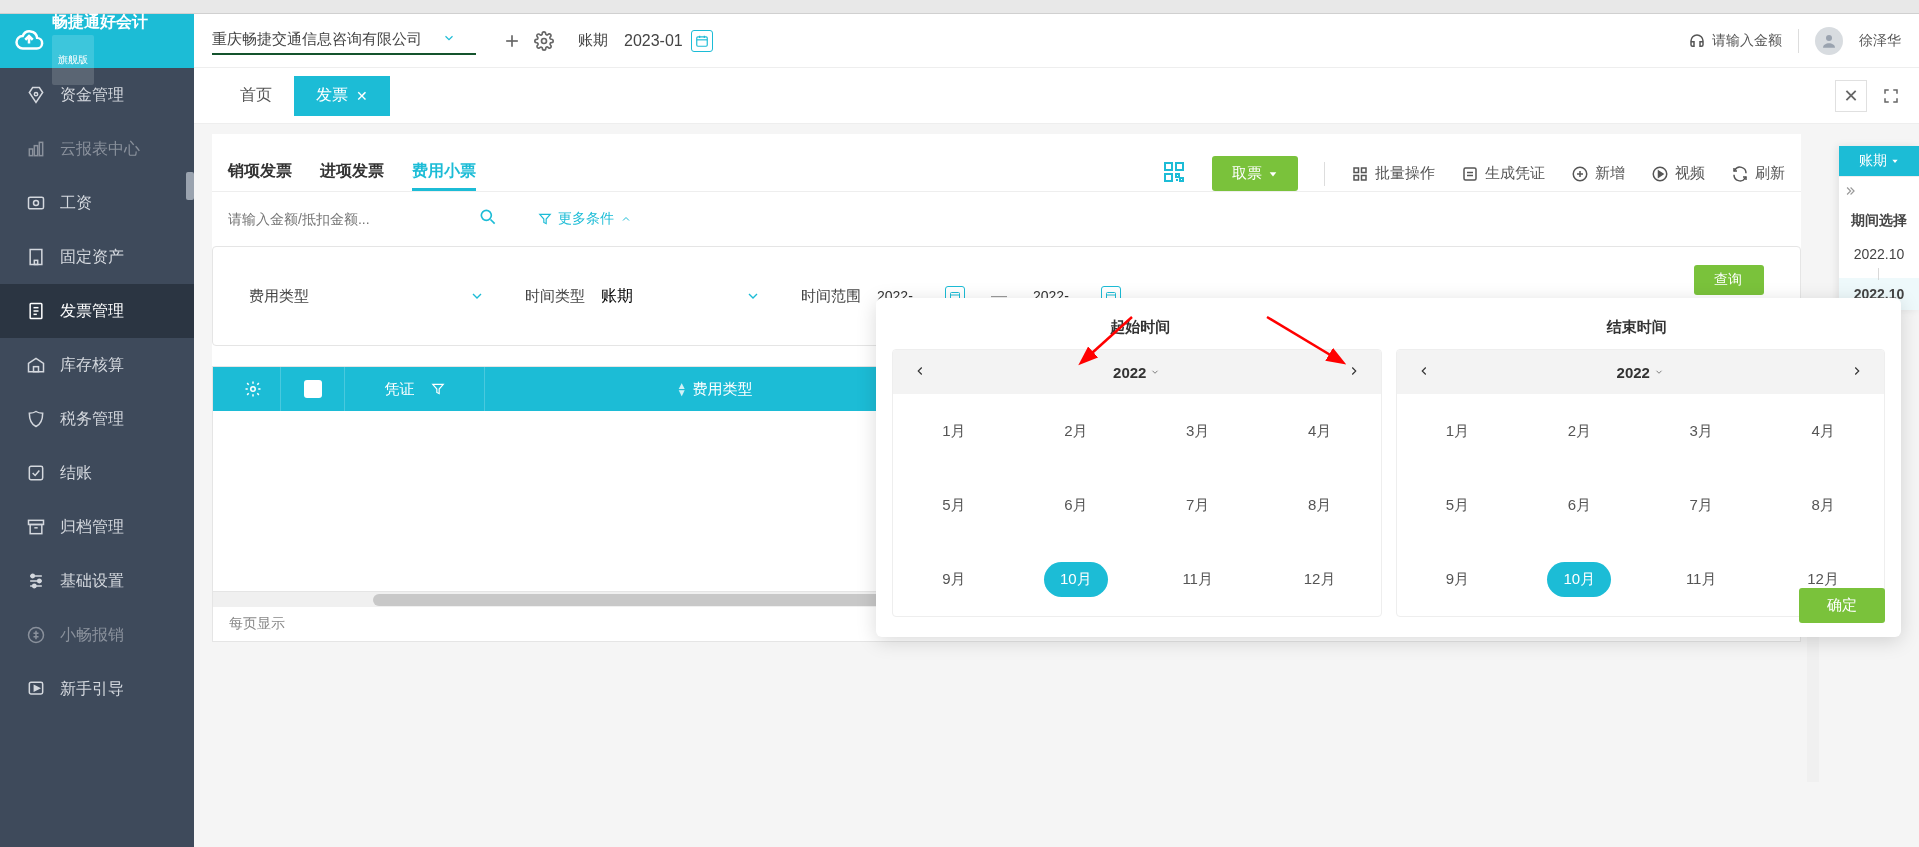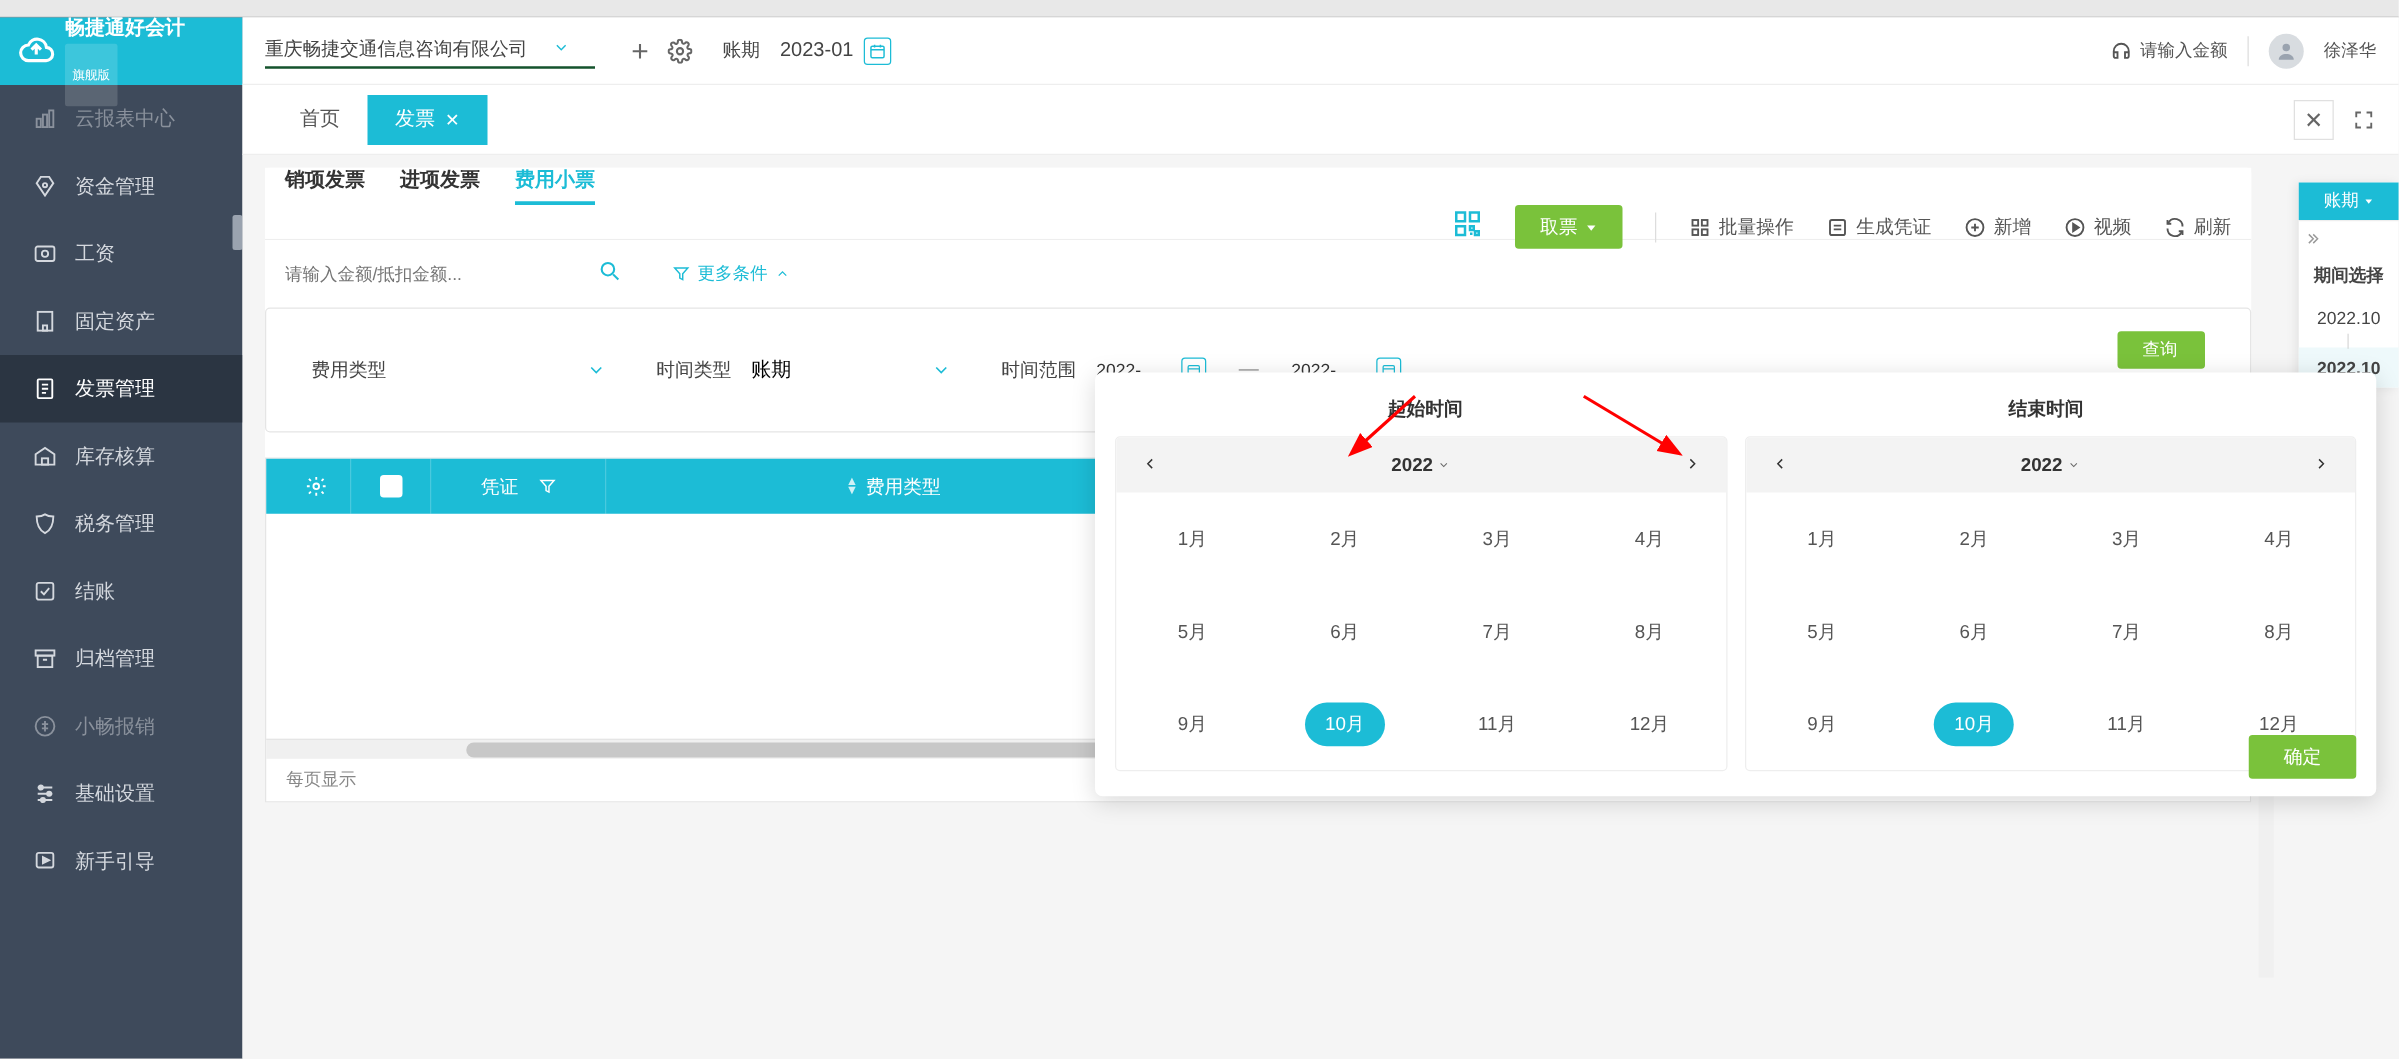--- a/index.html
+++ b/index.html
@@ -46,21 +46,21 @@
     .page-tab.active { background: #1cbcd6; color: #fff; }
     .page-tab .close-x { font-size: 14px; color: #fff; }
     .page-tabs-right { margin-left: auto; display: flex; align-items: center; margin-right: 12px; gap: 8px;}
     .close-box { width: 32px; height: 32px; border: 1px solid #e0e0e0; display:flex;align-items:center;justify-content:center; font-size:18px; color:#666; cursor:pointer;}
     .fullscreen-box { width: 32px; height: 32px; display:flex;align-items:center;justify-content:center; cursor:pointer;}
 
     
     .content { position: absolute; left: 194px; top: 124px; right: 0; bottom: 0; background: #f5f5f5; padding: 10px 18px 0 18px; }
     
     
-    .sub-row { display: flex; align-items: flex-start; height: 58px; background:#fff; padding: 0 16px; border-bottom:1px solid #eee; border-radius:4px 4px 0 0;flex-direction:column;}
+    .sub-row { display: flex; align-items: flex-end; height: 58px; background:#fff; padding: 0 16px; border-bottom:1px solid #eee; border-radius:4px 4px 0 0;}
     .sub-tabs { display: flex; gap: 28px; }
     .sub-tab { font-size: 16px; color: #333; font-weight: 600; padding-bottom: 6px; cursor: pointer; border-bottom: 3px solid transparent;}
     .sub-tab.active { color: #1cbcd6; border-bottom: 3px solid #1cbcd6; }
     .actions { margin-left: auto; display: flex; align-items: center; gap: 26px; }
     .qr-icon { color: #1cbcd6; cursor:pointer;}
     .btn-primary { background: #7ac23b; color: #fff; padding: 8px 20px; border-radius: 3px; font-size: 15px; display:flex;align-items:center;gap:6px; cursor:pointer;}
     .divider-action { width:1px; height:24px; background:#ddd;}
     .action-link { display:flex; align-items:center; gap:6px; font-size:15px; color:#555; cursor:pointer;}
     .action-link .ic { width:18px; height:18px; }
 
@@ -148,34 +148,34 @@
     <svg class="logo-icon" viewBox="0 0 24 24" fill="none" stroke="#fff" stroke-width="2">
         <path d="M7 18a5 5 0 0 1 0-10 6 6 0 0 1 11.5 1.5A4 4 0 0 1 18 18H7z"></path>
         <path d="M12 8v6m-3-3 3-3 3 3"></path>
       </svg>
     <div class="logo-text-wrap">
       <span class="logo-title">畅捷通好会计</span>
       <span class="logo-sub">旗舰版</span>
     </div>
   </div>
   <div id="nav-list">
+      <div class="nav-item">
+        <span class="nav-icon"><svg viewBox="0 0 24 24" fill="none" stroke="currentColor" stroke-width="1.8" width="20" height="20">
+            <path d="M8 3h8l4 6-8 12L4 9z"></path>
+            <circle cx="12" cy="11" r="2"></circle>
+          </svg></span>
+        <span>资金管理</span>
+      </div>
       <div class="nav-item dimmed">
         <span class="nav-icon"><svg viewBox="0 0 24 24" fill="none" stroke="currentColor" stroke-width="1.8" width="20" height="20">
             <rect x="4" y="12" width="4" height="8"></rect>
             <rect x="10" y="8" width="4" height="12"></rect>
             <rect x="16" y="4" width="4" height="16"></rect>
           </svg></span>
         <span>云报表中心</span>
-      </div>
-      <div class="nav-item">
-        <span class="nav-icon"><svg viewBox="0 0 24 24" fill="none" stroke="currentColor" stroke-width="1.8" width="20" height="20">
-            <path d="M8 3h8l4 6-8 12L4 9z"></path>
-            <circle cx="12" cy="11" r="2"></circle>
-          </svg></span>
-        <span>资金管理</span>
       </div>
       <div class="nav-item">
         <span class="nav-icon"><svg viewBox="0 0 24 24" fill="none" stroke="currentColor" stroke-width="1.8" width="20" height="20">
             <rect x="3" y="5" width="18" height="14" rx="2"></rect>
             <circle cx="12" cy="12" r="3"></circle>
           </svg></span>
         <span>工资</span>
       </div>
       <div class="nav-item">
         <span class="nav-icon"><svg viewBox="0 0 24 24" fill="none" stroke="currentColor" stroke-width="1.8" width="20" height="20">
@@ -218,37 +218,37 @@
         <span>结账</span>
       </div>
       <div class="nav-item">
         <span class="nav-icon"><svg viewBox="0 0 24 24" fill="none" stroke="currentColor" stroke-width="1.8" width="20" height="20">
             <rect x="3" y="4" width="18" height="5"></rect>
             <rect x="5" y="9" width="14" height="11"></rect>
             <line x1="10" y1="13" x2="14" y2="13"></line>
           </svg></span>
         <span>归档管理</span>
       </div>
-      <div class="nav-item dimmed">
-        <span class="nav-icon"><svg viewBox="0 0 24 24" fill="none" stroke="currentColor" stroke-width="1.8" width="20" height="20">
-            <circle cx="12" cy="12" r="9"></circle>
-            <path d="M12 7v10M9 10h6M9 14h6"></path>
-          </svg></span>
-        <span>小畅报销</span>
-      </div>
       <div class="nav-item">
         <span class="nav-icon"><svg viewBox="0 0 24 24" fill="none" stroke="currentColor" stroke-width="1.8" width="20" height="20">
             <line x1="5" y1="6" x2="19" y2="6"></line>
             <line x1="5" y1="12" x2="19" y2="12"></line>
             <line x1="5" y1="18" x2="19" y2="18"></line>
             <circle cx="8" cy="6" r="2" fill="currentColor"></circle>
             <circle cx="16" cy="12" r="2" fill="currentColor"></circle>
             <circle cx="10" cy="18" r="2" fill="currentColor"></circle>
           </svg></span>
         <span>基础设置</span>
+      </div>
+      <div class="nav-item dimmed">
+        <span class="nav-icon"><svg viewBox="0 0 24 24" fill="none" stroke="currentColor" stroke-width="1.8" width="20" height="20">
+            <circle cx="12" cy="12" r="9"></circle>
+            <path d="M12 7v10M9 10h6M9 14h6"></path>
+          </svg></span>
+        <span>小畅报销</span>
       </div>
       <div class="nav-item">
         <span class="nav-icon"><svg viewBox="0 0 24 24" fill="none" stroke="currentColor" stroke-width="1.8" width="20" height="20">
             <rect x="4" y="4" width="16" height="14" rx="2"></rect>
             <polygon points="10,8 16,11 10,14" fill="currentColor"></polygon>
           </svg></span>
         <span>新手引导</span>
       </div>
     </div>
 </aside>

